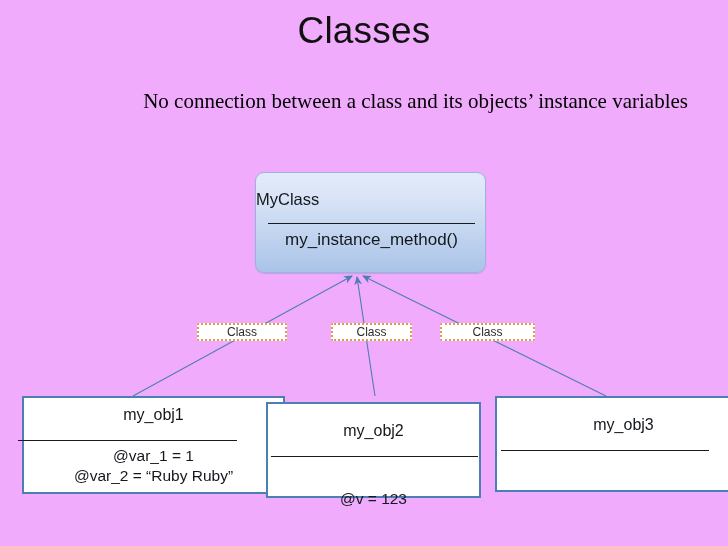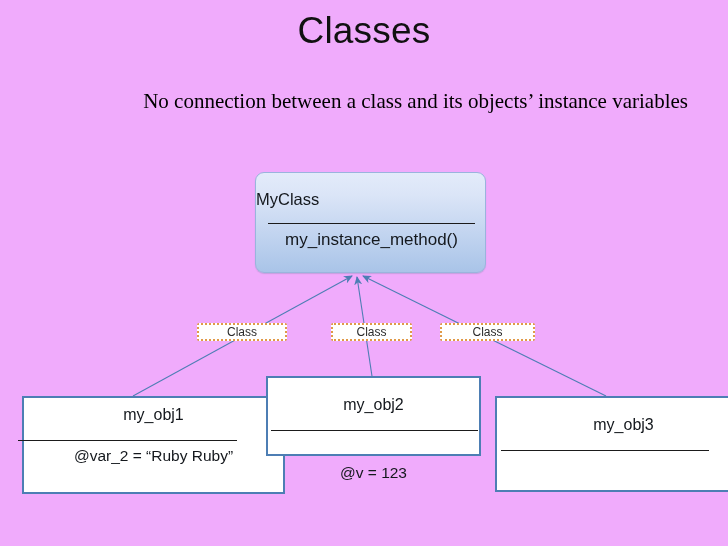--- a/index.html
+++ b/index.html
@@ -148,21 +148,21 @@
     font-size: 15.5px;
     color: #14181d;
     line-height: 20px;
   }
 
   #obj-box-1 { left: 22px; top: 396px; width: 263px; height: 98px; }
   #obj-box-1 .ob-title   { top: 8px; }
   #obj-box-1 .ob-divider { left: -6px; top: 42px; width: 219px; }
   #obj-box-1 .ob-attrs   { top: 48px; }
 
-  #obj-box-2 { left: 266px; top: 376px; width: 215px; height: 80px; }
+  #obj-box-2 { left: 266px; top: 402px; width: 215px; height: 96px; }
   #obj-box-2 .ob-title   { top: 18px; }
   #obj-box-2 .ob-divider { left: 3px; top: 52px; width: 207px; }
   #obj-box-2 .ob-attrs   { top: 57px; margin-top: 28px; }
 
   #obj-box-3 { left: 495px; top: 396px; width: 257px; height: 96px; }
   #obj-box-3 .ob-title   { top: 18px; }
   #obj-box-3 .ob-divider { left: 4px; top: 52px; width: 208px; }
   #obj-box-3 .ob-attrs   { top: 57px; }
 
   .attr-line { display: block; white-space: pre; }
@@ -200,20 +200,21 @@
     <div class="ct-label">Class</div>
   </div>
   <div class="class-tag" id="class-tag-3">
     <div class="ct-label">Class</div>
   </div>
 
   <div class="obj-box" id="obj-box-1">
     <div class="ob-title">my_obj1</div>
     <div class="ob-divider"></div>
     <div class="ob-attrs">
+        <span class="attr-line">@var_1 = 1</span>
         <span class="attr-line">@var_2 = “Ruby Ruby”</span>
       </div>
   </div>
 
   <div class="obj-box" id="obj-box-2">
     <div class="ob-title">my_obj2</div>
     <div class="ob-divider"></div>
     <div class="ob-attrs">
         <span class="attr-line">@v = 123</span>
       </div>

